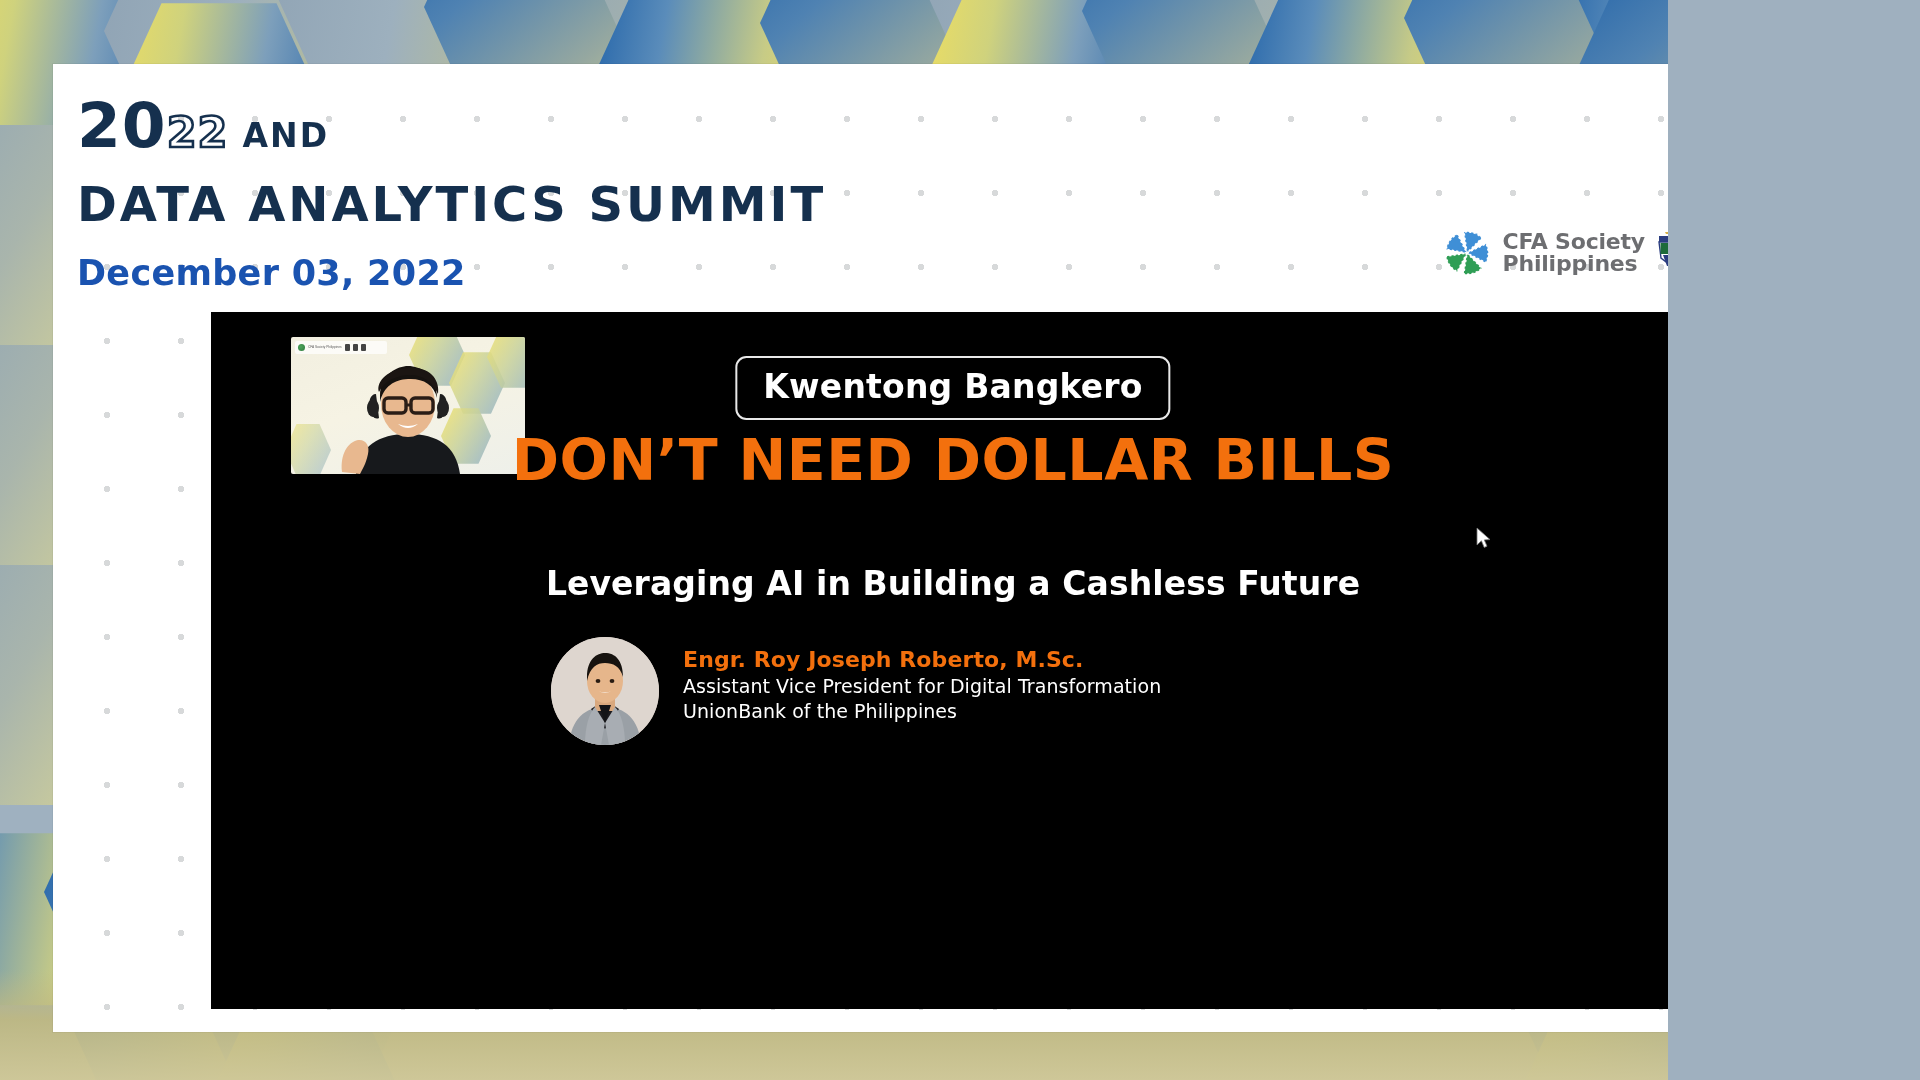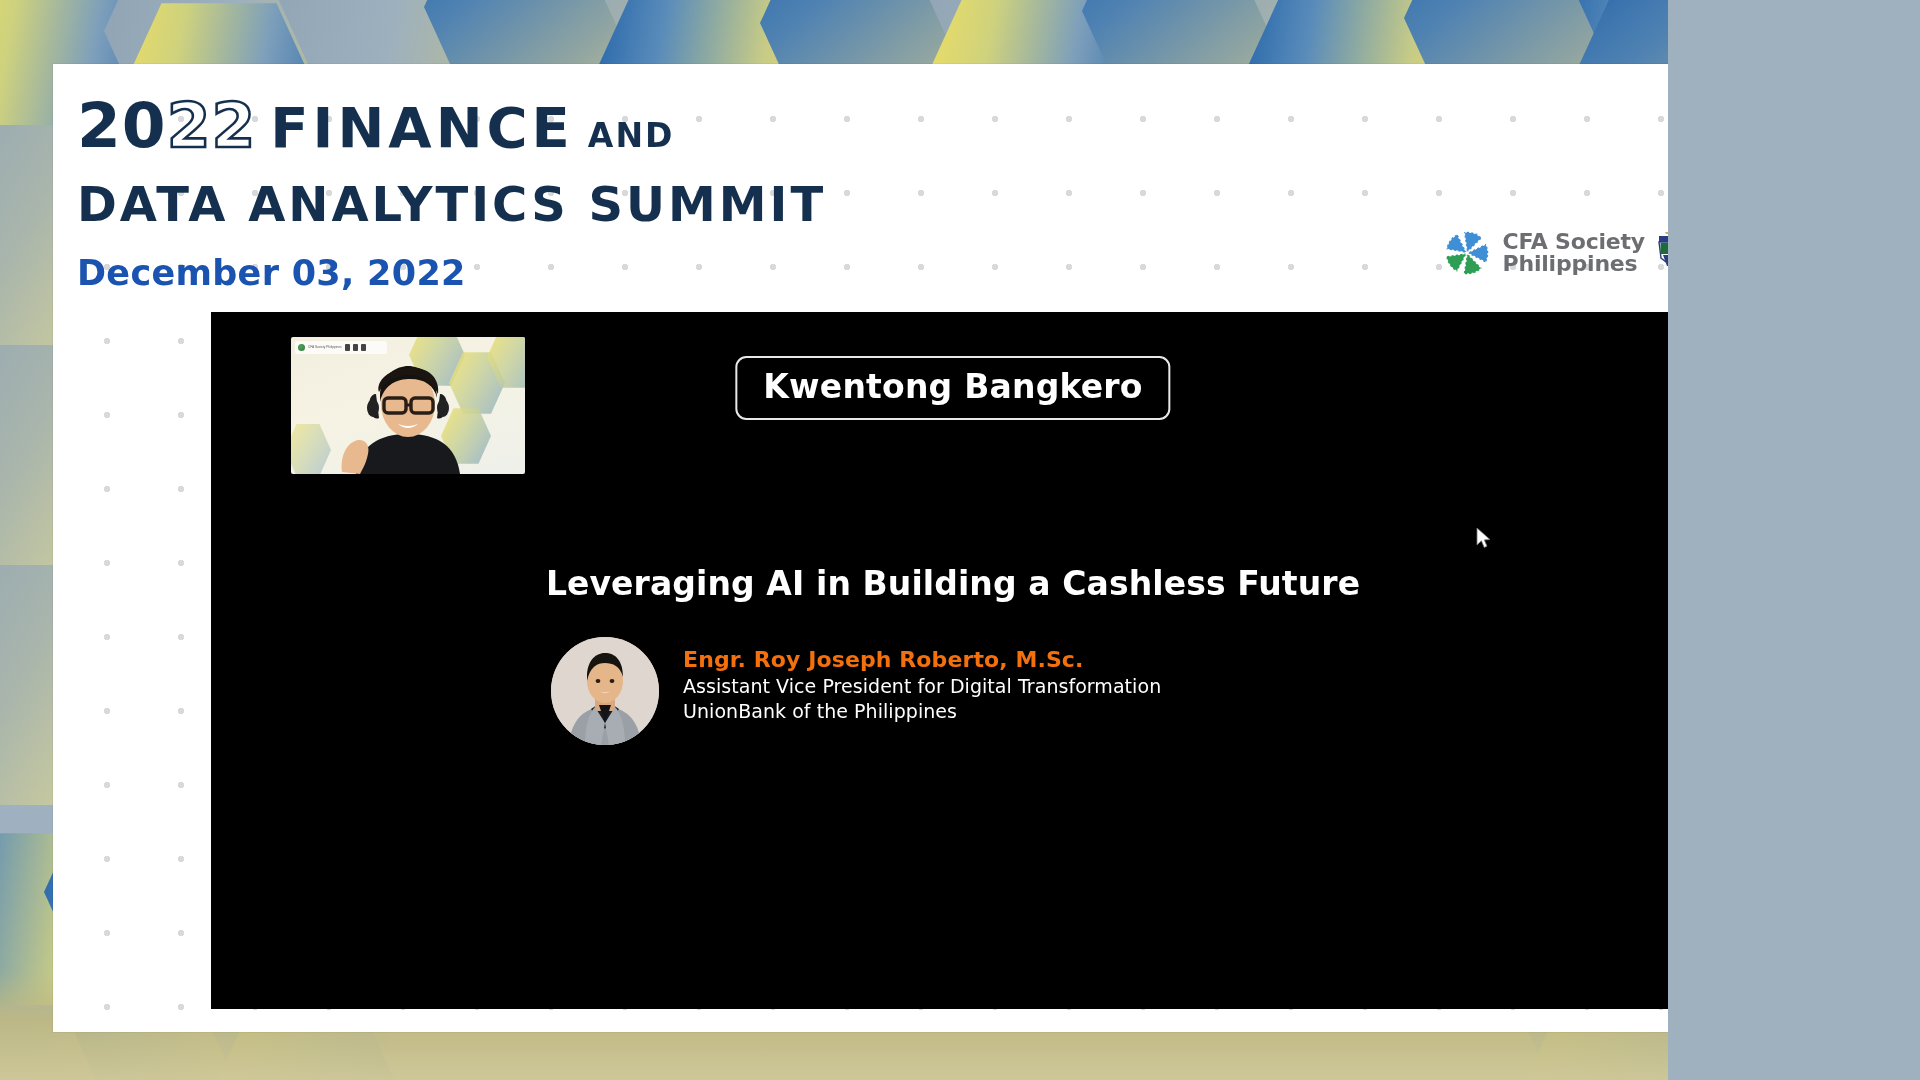--- a/index.html
+++ b/index.html
@@ -40,21 +40,21 @@
 
   
   .hdr { position:absolute; left:24px; top:30px; }
   .ttl-row1 { display:flex; align-items:baseline; white-space:nowrap; }
   .yr-solid {
     font-family:"DejaVu Sans", sans-serif; font-weight:700;
     font-size:63px; letter-spacing:1px; color:#15304e; line-height:1;
   }
   .yr-outline {
     font-family:"DejaVu Sans", sans-serif; font-weight:700;
-    font-size:63px; letter-spacing:1px; line-height:1;
+    font-size:43px; letter-spacing:1px; line-height:1;
     color:transparent; -webkit-text-stroke:2.6px #15304e;
   }
   .t-finance {
     font-family:"DejaVu Sans", sans-serif; font-weight:700; font-size:56px;
     letter-spacing:4px; color:#15304e; line-height:1; margin-left:14px;
   }
   .t-and {
     font-family:"DejaVu Sans", sans-serif; font-weight:700; font-size:33px;
     letter-spacing:2px; color:#15304e; line-height:1; margin-left:14px;
   }
@@ -211,21 +211,20 @@
     <div style="position:absolute;left:0;right:0;bottom:0;height:110px;
                 background:linear-gradient(180deg,rgba(190,184,130,.0) 0%, rgba(190,184,130,.92) 45%, rgba(206,199,152,.98) 100%);"></div>
   </div>
 
   <div class="card">
 
     <div class="hdr">
       <div class="ttl-row1">
         <span class="yr-solid">20</span>
         <span class="yr-outline">22</span>
-        <span class="t-finance">FINANCE</span>
         <span class="t-and">AND</span>
       </div>
       <div class="ttl-row2">DATA ANALYTICS SUMMIT</div>
       <div class="date">December 03, 2022</div>
     </div>
 
     <div class="logos">
 
       <div class="cfa">
         <div class="cfa-mark">
@@ -353,20 +352,21 @@
           <span class="ico"></span>
         </div>
       </div>
     </div>
 
     <div class="kbox">
       <span>Kwentong Bangkero</span>
     </div>
 
     <div class="headline">
+      <div>DON’T NEED DOLLAR BILLS</div>
     </div>
 
     <div class="subline">Leveraging AI in Building a Cashless Future</div>
 
     <div class="speaker">
       <div class="avatar">
         <svg viewBox="0 0 108 108" width="108" height="108" aria-hidden="true">
           <rect width="108" height="108" fill="#ded6cf"></rect>
           <path d="M18 108 C20 82 34 70 54 70 C74 70 88 82 90 108 Z" fill="#9aa0a6"></path>
           <path d="M40 72 L54 92 L68 72 L62 68 L54 76 L46 68 Z" fill="#1b1b1f"></path>

